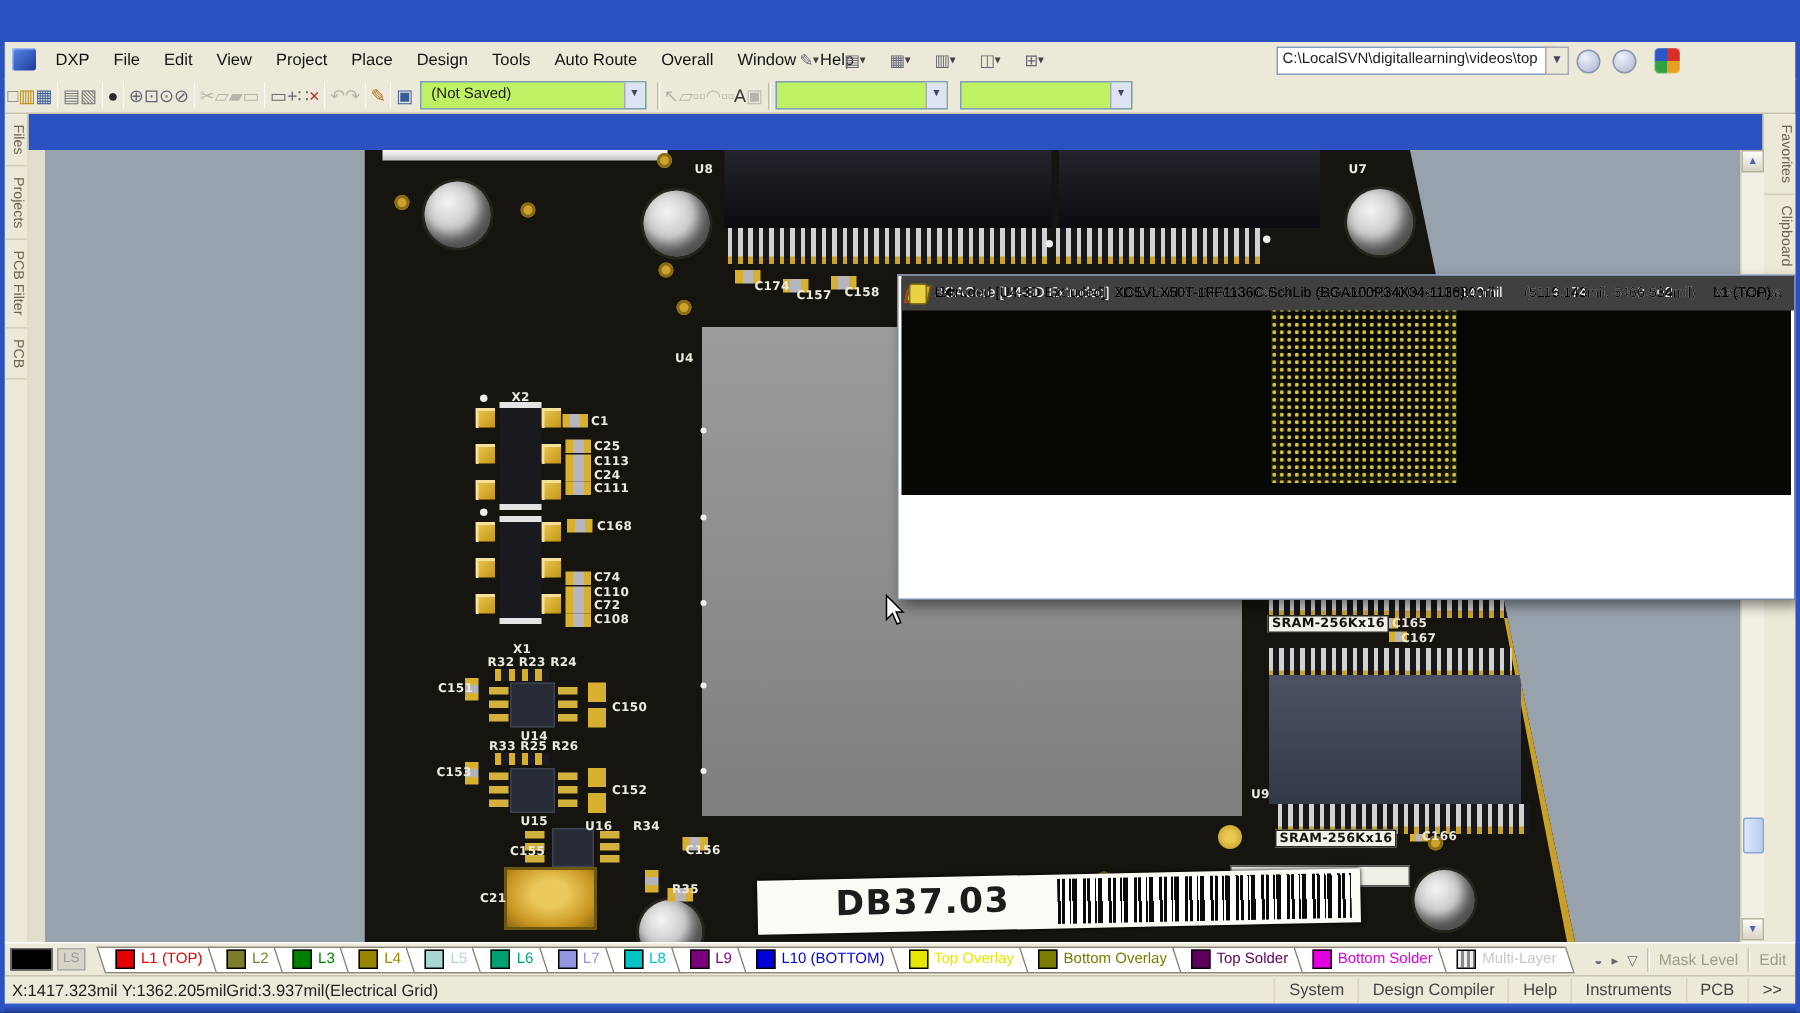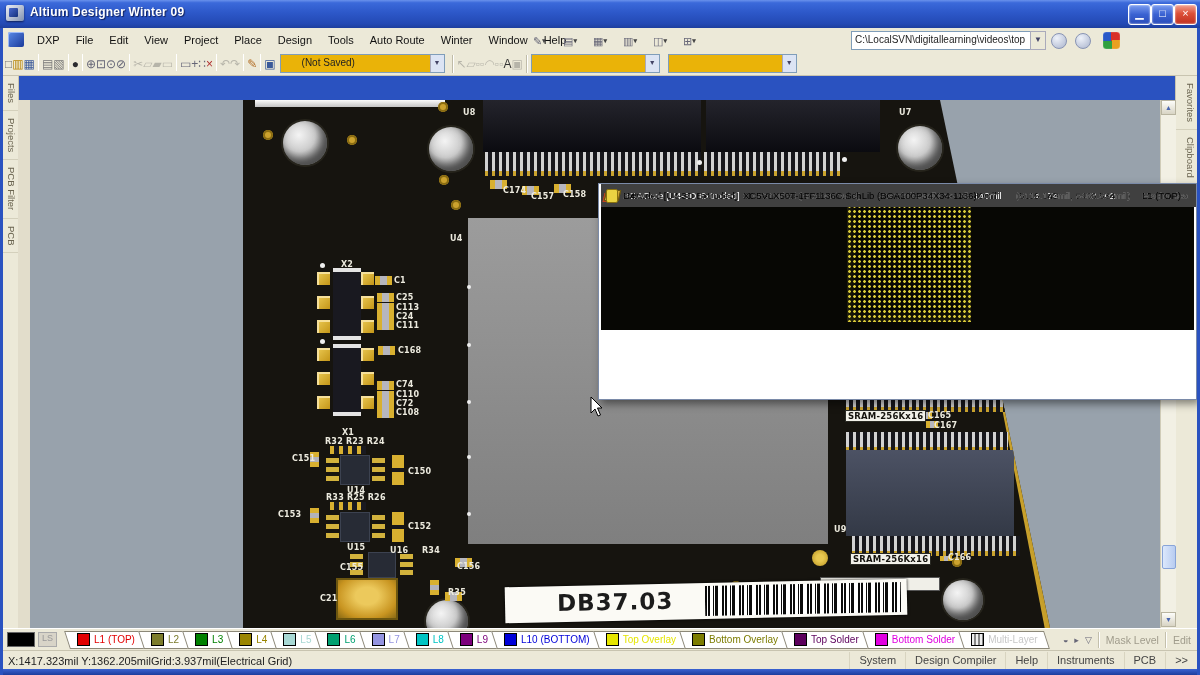--- a/index.html
+++ b/index.html
@@ -29,21 +29,21 @@
   #path-drop{position:absolute;left:1027px;top:3px;width:14px;height:17px;background:#ece9d8;border:1px solid #aab;font-size:8px;text-align:center;line-height:16px;color:#446;}
   .navcircle{position:absolute;top:5px;width:14px;height:14px;border-radius:50%;background:radial-gradient(circle at 35% 30%,#eef2fa,#aab4cc);border:1px solid #8894b4;}
   #nav-pinwheel{position:absolute;left:1100px;top:4px;width:17px;height:17px;border-radius:3px;
     background:conic-gradient(#d83028 0 25%,#e8a020 25% 50%,#30a040 50% 75%,#2858c8 75% 100%);box-shadow:inset 0 0 1px #fff;}
 
   
   #toolbar{position:absolute;left:3px;top:52px;width:1194px;height:24px;background:#ece9d8;border-bottom:1px solid #c8c4b0;display:flex;align-items:center;padding-left:2px;box-sizing:border-box;}
   .tbtn{width:20px;height:20px;font-size:12px;text-align:center;line-height:20px;flex:0 0 auto;}
   .tbtn.dis{opacity:.35;}
   .tsep{width:1px;height:18px;background:#c0bca8;border-right:1px solid #fff;margin:0 3px;flex:0 0 auto;}
-  .combo{height:17px;background:#eab308;border:1px solid #7f9db9;font-size:10px;line-height:16px;padding:0 21px;color:#222;position:relative;flex:0 0 auto;}
+  .combo{height:17px;background:#bef264;border:1px solid #7f9db9;font-size:10px;line-height:16px;padding:0 7px;color:#222;position:relative;flex:0 0 auto;}
   .combo .arr{position:absolute;right:0;top:0;width:13px;height:100%;background:#dce4f4;border-left:1px solid #aab;font-size:7px;text-align:center;line-height:15px;color:#446;}
 
   
   #tabrow{position:absolute;left:3px;top:76px;width:1194px;height:24px;background:#d9d4c4;}
   #doc-tab{position:absolute;left:33px;top:3px;height:20px;background:linear-gradient(180deg,#fefdf8,#ece8d8);border:1px solid #98947f;border-bottom:none;border-radius:3px 3px 0 0;display:flex;align-items:center;padding:0 8px;gap:5px;font-size:11px;color:#222;}
   #pcbdoc-icon{width:14px;height:10px;background:#1e8a3c;border:1px solid #0a5020;box-shadow:inset 2px 2px 0 #35b85c;}
 
   
   #leftstrip{position:absolute;left:3px;top:76px;width:15px;height:552px;background:#ece9d8;border-right:1px solid #c8c4b0;}
   .vtab{writing-mode:vertical-rl;font-size:9.5px;color:#6a6450;padding:7px 1px;border-bottom:1px solid #d4d0bc;text-align:center;width:13px;}
@@ -126,42 +126,35 @@
   .panelbtn{padding:0 9px;border-left:1px solid #d8d4c0;line-height:17px;}
   #bottomborder{position:absolute;left:0;top:669px;width:1200px;height:6px;background:linear-gradient(180deg,#3a62d2,#1c3c9c);}
   #leftborder{position:absolute;left:0;top:28px;width:3px;height:647px;background:#2a52c0;}
   #rightborder{position:absolute;left:1197px;top:28px;width:3px;height:647px;background:#2a52c0;}
 </style>
 </head>
 <body>
 
 <div id="win">
 
-  <div id="titlebar">
-    <div id="app-icon"></div>
-    <div id="title-text">Altium Designer Winter 09</div>
-    <div class="winbtn" style="left:1128px">▁</div>
-    <div class="winbtn" style="left:1151px">□</div>
-    <div class="winbtn" id="btn-close" style="left:1174px">×</div>
-  </div>
 
   <div id="menubar">
     <div id="dxp-icon"></div>
     <div id="menu-items">
 
     <span class="menu-item">DXP</span>
         <span class="menu-item">File</span>
         <span class="menu-item">Edit</span>
         <span class="menu-item">View</span>
         <span class="menu-item">Project</span>
         <span class="menu-item">Place</span>
         <span class="menu-item">Design</span>
         <span class="menu-item">Tools</span>
         <span class="menu-item">Auto Route</span>
-        <span class="menu-item">Winter</span>
+        <span class="menu-item">Overall</span>
         <span class="menu-item">Window</span>
         <span class="menu-item">Help</span>
       </div>
     <div id="menubar-tools">
 
     <span class="mtool"><span>✎</span><b>▾</b></span>
         <span class="mtool"><span>▤</span><b>▾</b></span>
         <span class="mtool"><span>▦</span><b>▾</b></span>
         <span class="mtool"><span>▥</span><b>▾</b></span>
         <span class="mtool"><span>◫</span><b>▾</b></span>
@@ -328,21 +321,21 @@
         <span class="blabel" style="left: 368px; top: 246px;">C168</span>
         <span class="blabel" style="left: 366px; top: 280px;">C74</span>
         <span class="blabel" style="left: 366px; top: 290px;">C110</span>
         <span class="blabel" style="left: 366px; top: 299px;">C72</span>
         <span class="blabel" style="left: 366px; top: 308px;">C108</span>
         <span class="blabel" style="left: 295px; top: 337px;">R32 R23 R24</span>
         <span class="blabel" style="left: 262px; top: 354px;">C151</span>
         <span class="blabel" style="left: 378px; top: 367px;">C150</span>
         <span class="blabel" style="left: 317px; top: 386px;">U14</span>
         <span class="blabel" style="left: 296px; top: 393px;">R33 R25 R26</span>
-        <span class="blabel" style="left: 248px; top: 410px;">C153</span>
+        <span class="blabel" style="left: 261px; top: 410px;">C153</span>
         <span class="blabel" style="left: 378px; top: 422px;">C152</span>
         <span class="blabel" style="left: 317px; top: 443px;">U15</span>
         <span class="blabel" style="left: 360px; top: 446px;">U16</span>
         <span class="blabel" style="left: 392px; top: 446px;">R34</span>
         <span class="blabel" style="left: 310px; top: 463px;">C155</span>
         <span class="blabel" style="left: 427px; top: 462px;">C156</span>
         <span class="blabel" style="left: 290px; top: 494px;">C21</span>
         <span class="blabel" style="left: 418px; top: 488px;">R35</span>
         <span class="blabel" style="left: 804px; top: 425px;">U9</span>
         <span class="blabel boxed" style="left: 815px; top: 310px;">SRAM-256Kx16</span>

